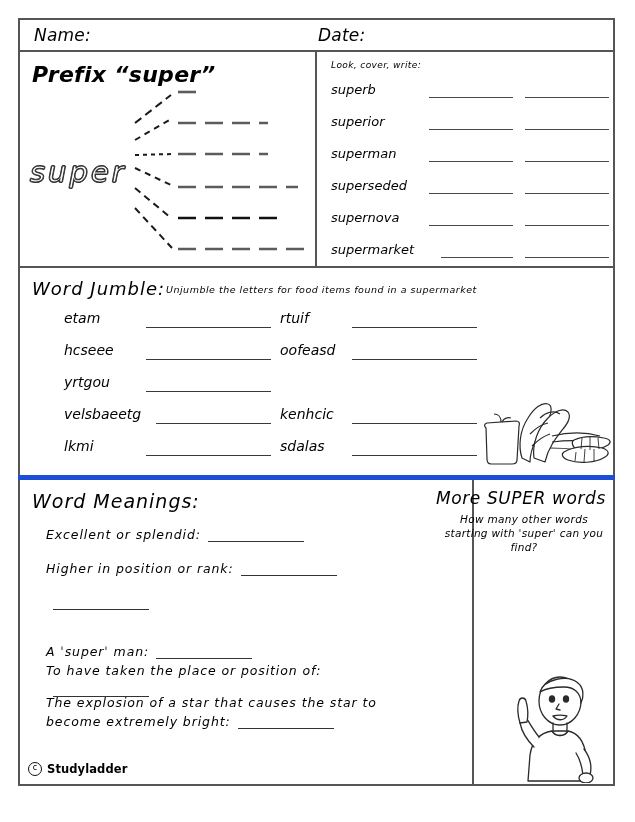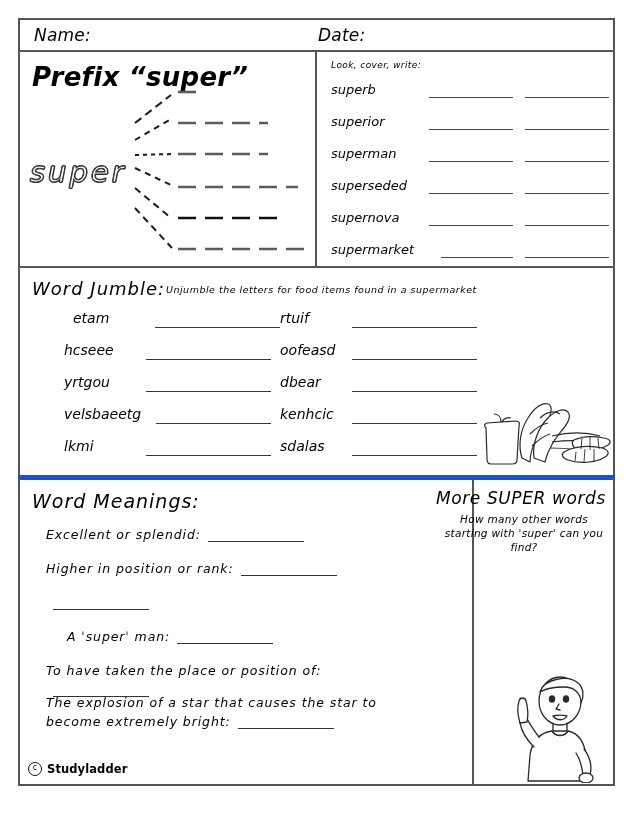--- a/index.html
+++ b/index.html
@@ -57,21 +57,21 @@
     width: 597px; height: 216px;
     box-sizing: border-box;
     border-bottom: 2px solid #555;
   }
   .band1-left  { position:absolute; left:0;   top:0; width:299px; height:100%; box-sizing:border-box; border-right:2px solid #555; }
   .band1-right { position:absolute; left:299px; top:0; width:298px; height:100%; box-sizing:border-box; }
 
   .prefix-title {
     position: absolute;
     left: 14px; top: 10px;
-    font-size: 26px;
+    font-size: 22px;
     font-weight: bold;
     font-style: italic;
     letter-spacing: .3px;
   }
 
   
   .super-outline {
     position: absolute;
     left: 12px; top: 103px;
     font-size: 29px;
@@ -300,21 +300,21 @@
         <span class="lcw-rule a" style="left:110px; width:72px;"></span>
         <span class="lcw-rule b"></span>
       </div>
     </div>
   </div>
 
   <div class="band2">
     <div class="jumble-title hand-i">Word Jumble:</div>
     <div class="jumble-sub hand-i">Unjumble the letters for food items found in a supermarket</div>
 
-    <div class="j-row j-col-left" style="top:42px;margin-left:9px;">
+    <div class="j-row j-col-left" style="top:42px;">
       <span class="j-word hand-i">etam</span>
       <span class="j-rule"></span>
     </div>
     <div class="j-row j-col-left" style="top:74px;">
       <span class="j-word hand-i">hcseee</span>
       <span class="j-rule"></span>
     </div>
     <div class="j-row j-col-left" style="top:106px;">
       <span class="j-word hand-i">yrtgou</span>
       <span class="j-rule"></span>
@@ -327,24 +327,20 @@
       <span class="j-word hand-i">lkmi</span>
       <span class="j-rule"></span>
     </div>
 
     <div class="j-row j-col-right" style="top:42px;">
       <span class="j-word hand-i">rtuif</span>
       <span class="j-rule"></span>
     </div>
     <div class="j-row j-col-right" style="top:74px;">
       <span class="j-word hand-i">oofeasd</span>
-      <span class="j-rule"></span>
-    </div>
-    <div class="j-row j-col-right" style="top:106px;">
-      <span class="j-word hand-i">dbear</span>
       <span class="j-rule"></span>
     </div>
     <div class="j-row j-col-right" style="top:138px;">
       <span class="j-word hand-i">kenhcic</span>
       <span class="j-rule"></span>
     </div>
     <div class="j-row j-col-right" style="top:170px;">
       <span class="j-word hand-i">sdalas</span>
       <span class="j-rule"></span>
     </div>
@@ -390,21 +386,21 @@
       </div>
 
       <div class="m-row" style="top:78px;">
         <span class="m-text hand-i">Higher  in  position  or  rank:</span><span class="m-rule" style="width:96px;"></span>
       </div>
 
       <div class="m-row" style="top:112px;">
         <span class="m-rule" style="width:96px;"></span>
       </div>
 
-      <div class="m-row" style="top:146px;margin-left:21px;">
+      <div class="m-row" style="top:161px;">
         <span class="m-text hand-i">A  ˈsuperˈ  man:</span><span class="m-rule" style="width:96px;"></span>
       </div>
 
       <div class="m-row" style="top:180px;">
         <span class="m-text hand-i">To  have  taken  the  place  or  position  of:</span><span class="m-rule" style="width:96px;"></span>
       </div>
 
       <div class="m-row" style="top:212px; width:370px;">
         <span class="m-text hand-i wrap">The  explosion  of  a  star  that  causes  the  star  to  become extremely  bright:</span><span class="m-rule" style="width:96px;"></span>
       </div>

